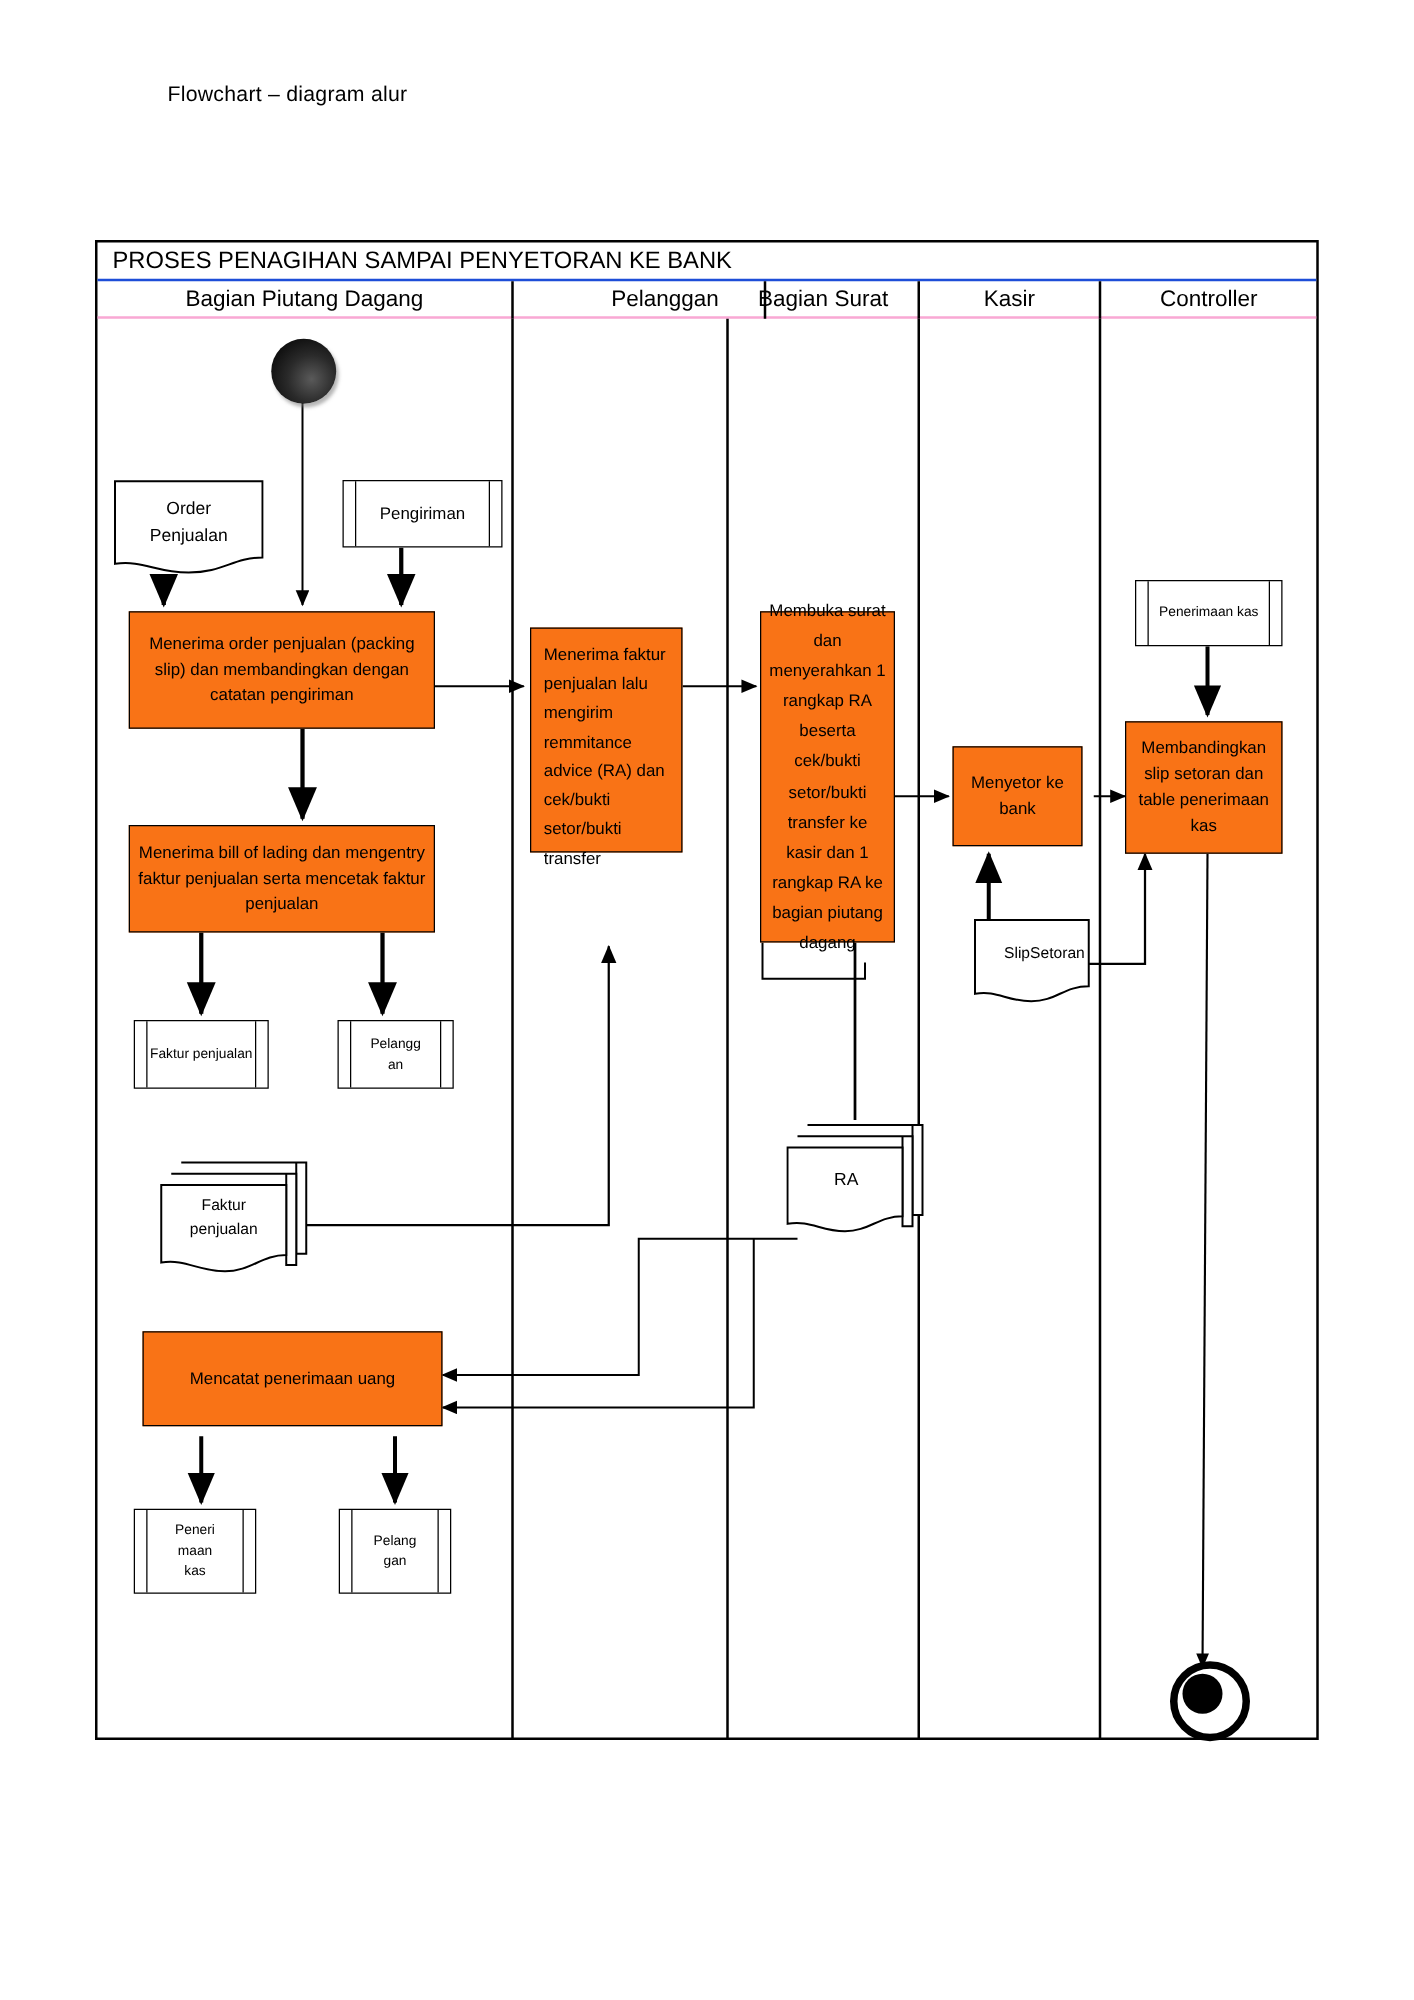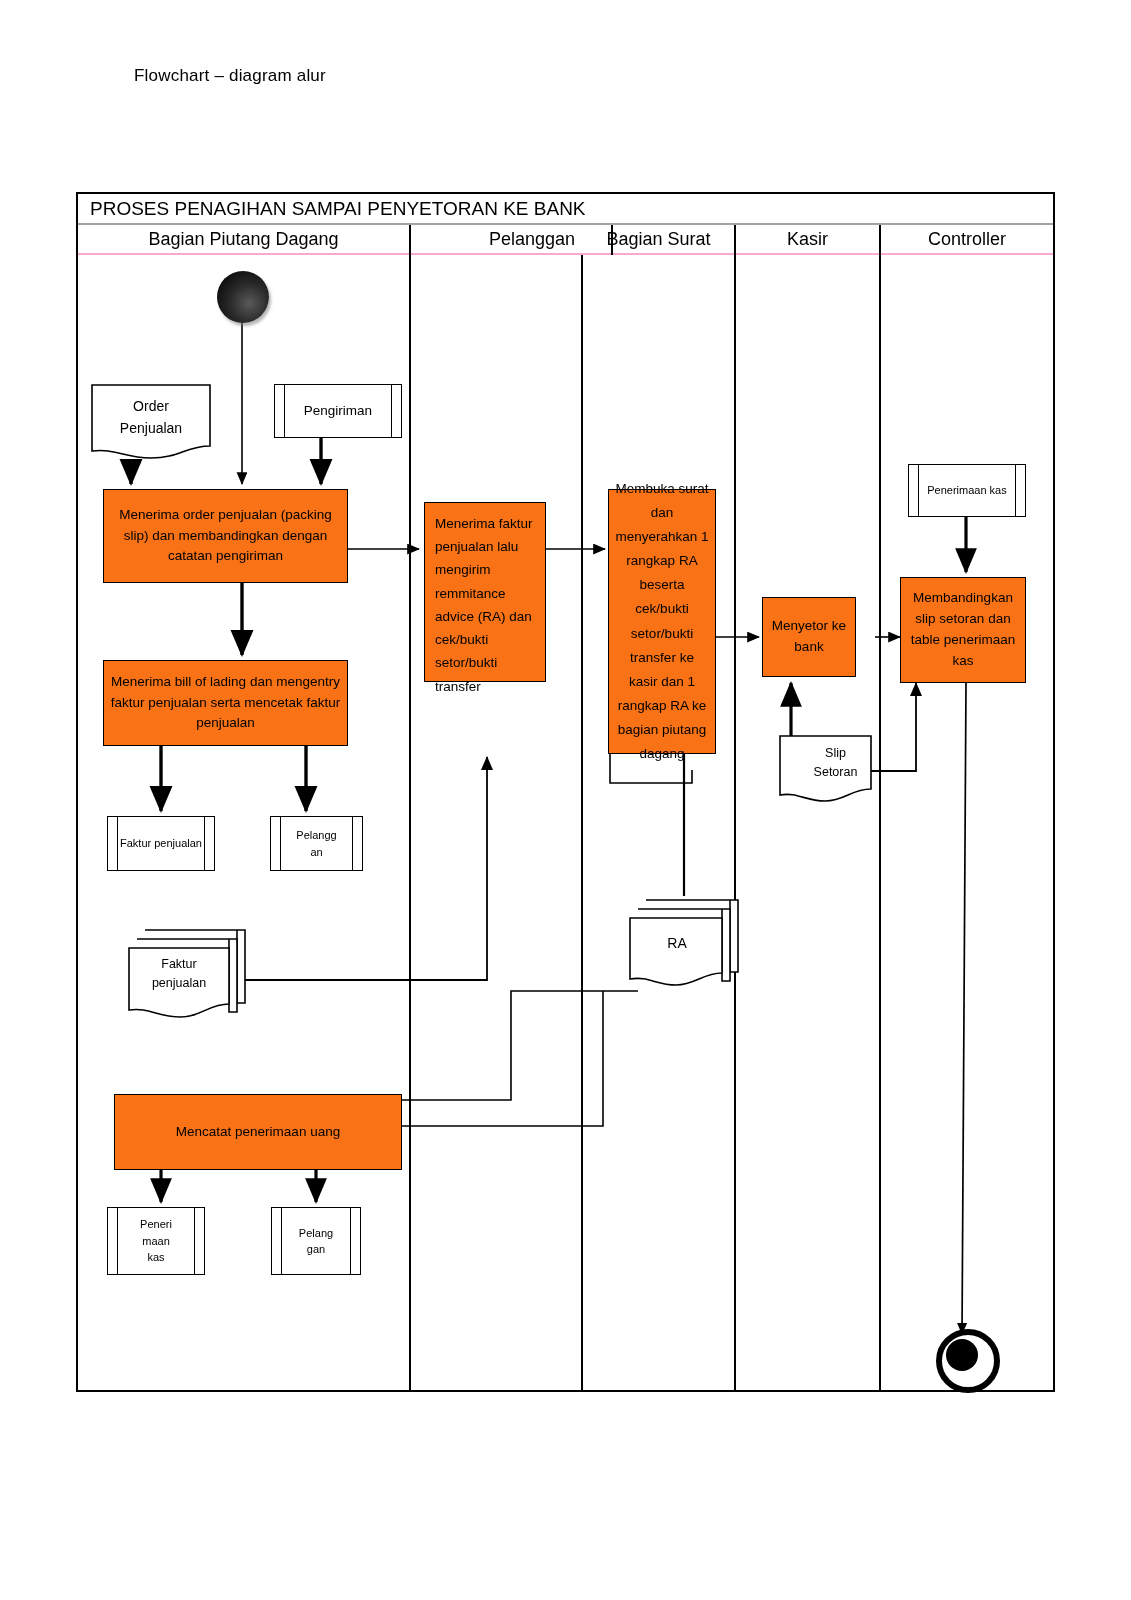--- a/index.html
+++ b/index.html
@@ -9,21 +9,21 @@
   .page{position:absolute;left:0;top:0;width:1131px;height:1600px;overflow:hidden;}
 
   .caption-top{position:absolute;left:134px;top:66px;font-size:17px;letter-spacing:.2px;}
   .caption-sub{position:absolute;left:76px;top:142px;font-size:17.5px;font-weight:bold;letter-spacing:.1px;}
 
   
   .frame{position:absolute;left:76px;top:192px;width:979px;height:1200px;
          border:2px solid #000;box-sizing:border-box;background:#fff;}
 
   .frame-title{position:absolute;left:0;top:0;width:100%;height:31px;
-               border-bottom:2px solid #a3a3a3;box-sizing:border-box;
+               border-bottom:2px solid #1d4ed8;box-sizing:border-box;
                font-size:19px;line-height:30px;padding-left:12px;}
 
   .lane-head-row{position:absolute;left:0;top:31px;width:100%;height:30px;
                  border-bottom:2px solid #f9a8d4;box-sizing:border-box;}
   .lane-head{position:absolute;top:0;height:30px;line-height:29px;text-align:center;
              font-size:18px;box-sizing:border-box;border-right:2px solid #000;}
   .lane-head.last{border-right:none;}
 
   .lane-col{position:absolute;top:61px;height:1137px;border-right:2px solid #000;box-sizing:border-box;}
   .lane-col.last{border-right:none;}
@@ -163,27 +163,27 @@
 
     <div class="node store storeSm" style="left:192px;top:622px;width:93px;height:55px;flex-direction:column;">
       <span>Pelangg</span>
       <span>an</span>
     </div>
 
     <div class="node proc" style="left:346px;top:308px;width:122px;height:180px;align-items:flex-start;justify-content:flex-start;text-align:left;padding:9px 10px;line-height:1.72;">Menerima faktur penjualan lalu mengirim remmitance advice (RA) dan cek/bukti setor/bukti transfer</div>
 
     <div class="node proc" style="left:530px;top:295px;width:108px;height:265px;line-height:1.78;">Membuka surat dan menyerahkan 1 rangkap RA beserta cek/bukti setor/bukti transfer ke kasir dan 1 rangkap RA ke bagian piutang dagang</div>
 
-    <div class="node proc" style="left:684px;top:403px;width:94px;height:80px;">Menyetor ke bank</div>
+    <div class="node proc" style="left:684px;top:403px;width:104px;height:80px;">Menyetor ke bank</div>
 
     <div class="doc" style="left:701px;top:541px;width:93px;height:70px;">
       <svg viewBox="0 0 93 70" width="93" height="70">
         <path d="M1,1 H92 V54 C72,54 66,66 46,66 C26,66 19,57 1,60 Z" fill="#fff" stroke="#000" stroke-width="1.6"></path>
       </svg>
-      <div class="lbl lblsm" style="flex-direction:column;bottom:14px;padding-left:20px;">
+      <div class="lbl lblsm" style="flex-direction:row;bottom:14px;padding-left:20px;">
         <span>Slip</span>
         <span>Setoran</span>
       </div>
     </div>
 
     <div class="node store storeSm" style="left:830px;top:270px;width:118px;height:53px;">Penerimaan kas</div>
 
     <div class="node proc" style="left:822px;top:383px;width:126px;height:106px;">Membandingkan slip setoran dan table penerimaan kas</div>
 
     <div class="doc" style="left:50px;top:733px;width:120px;height:98px;">
@@ -200,21 +200,21 @@
 
     <div class="doc" style="left:551px;top:703px;width:112px;height:96px;">
       <svg viewBox="0 0 112 96" width="112" height="96">
         <path d="M17,3 H109 V75 L101,75 L101,3 Z" fill="#fff" stroke="#000" stroke-width="1.6"></path>
         <path d="M9,12 H101 V84 L93,84 L93,12 Z" fill="#fff" stroke="#000" stroke-width="1.6"></path>
         <path d="M1,21 H93 V76 C74,76 66,88 47,88 C27,88 20,79 1,82 Z" fill="#fff" stroke="#000" stroke-width="1.6"></path>
       </svg>
       <div class="lbl" style="top:20px;bottom:22px;left:2px;right:18px;">RA</div>
     </div>
 
-    <div class="node proc" style="left:36px;top:900px;width:288px;height:76px;">Mencatat penerimaan uang</div>
+    <div class="node proc" style="left:36px;top:871px;width:240px;height:76px;">Mencatat penerimaan uang</div>
 
     <div class="node store storeSm" style="left:29px;top:1013px;width:98px;height:68px;flex-direction:column;">
       <span>Peneri</span>
       <span>maan</span>
       <span>kas</span>
     </div>
 
     <div class="node store storeSm" style="left:193px;top:1013px;width:90px;height:68px;flex-direction:column;">
       <span>Pelang</span>
       <span>gan</span>

